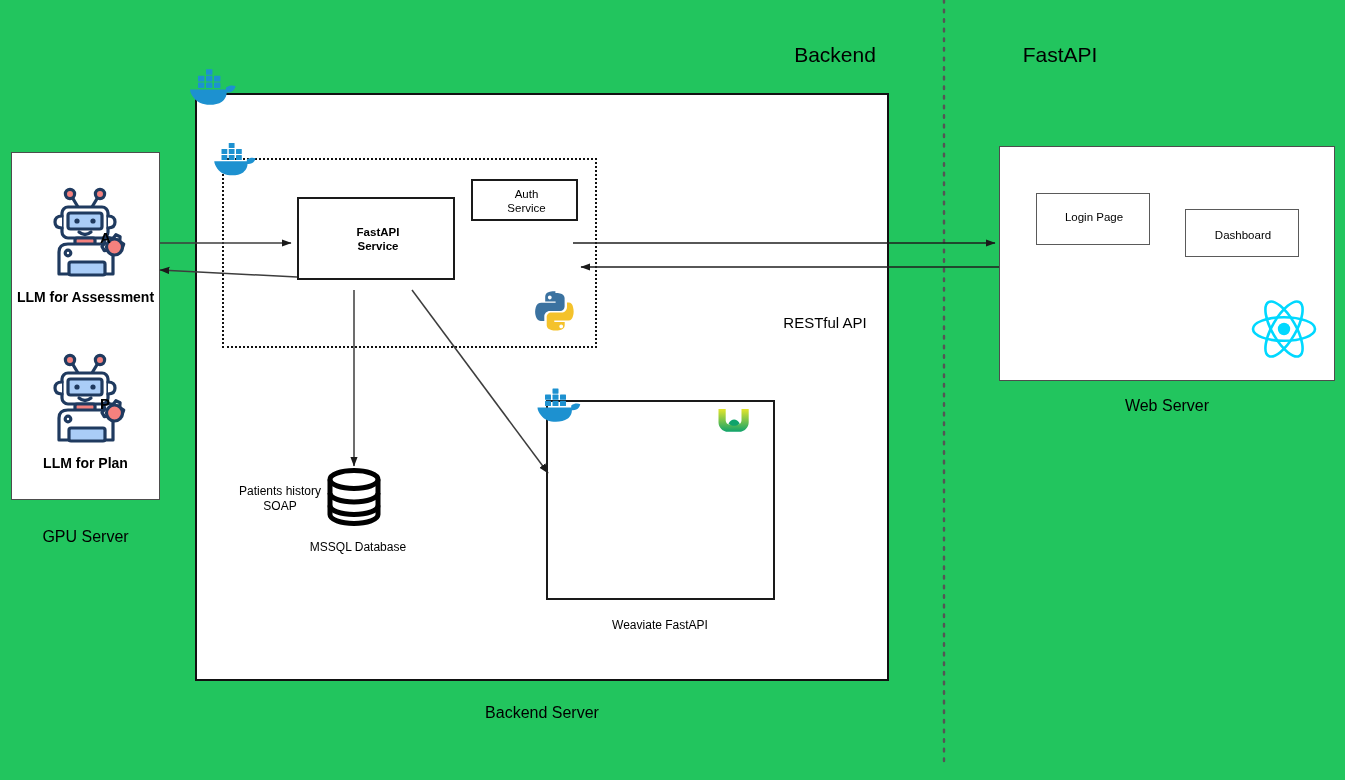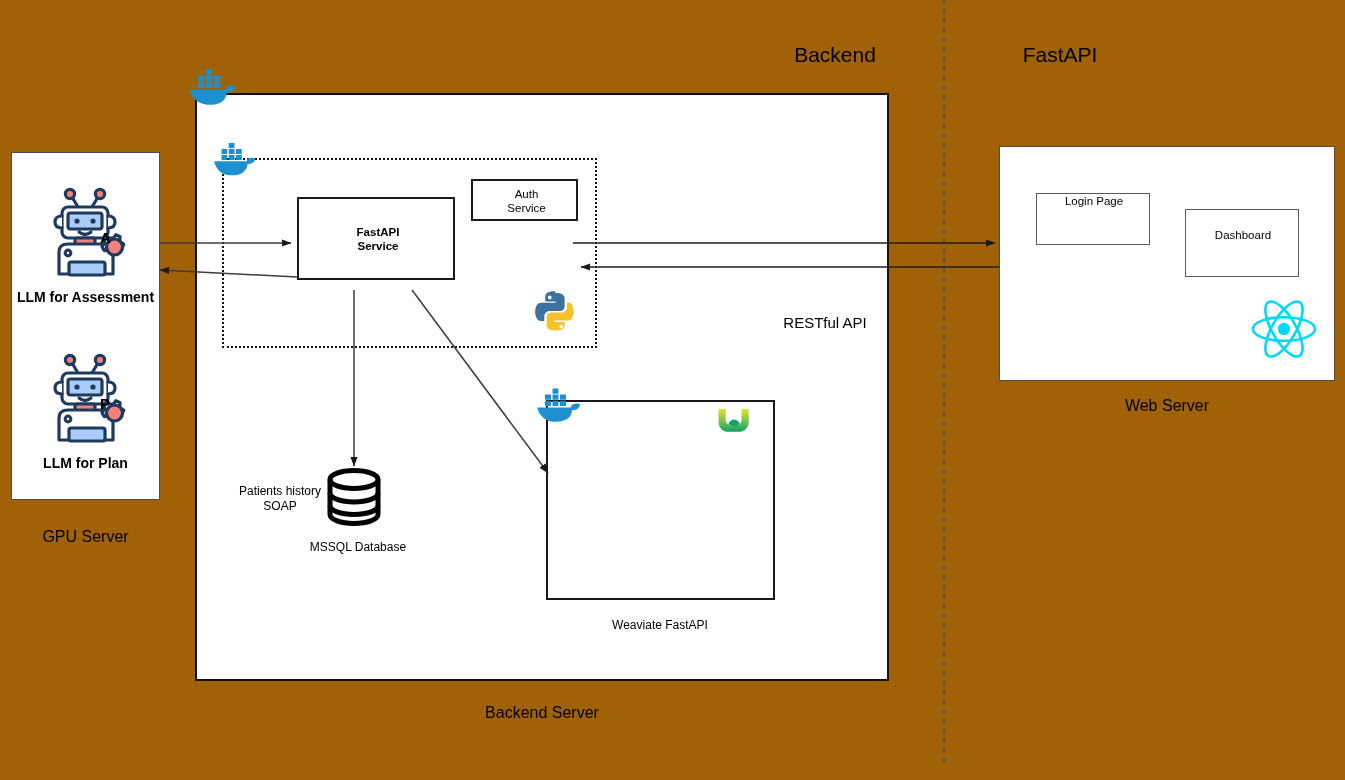--- a/index.html
+++ b/index.html
@@ -1,17 +1,17 @@
 <!DOCTYPE html>
 <html><head>
 <meta charset="utf-8">
 <style>
   html,body{margin:0;padding:0;background:#ffffff;}
   body{width:1345px;height:780px;font-family:"Liberation Sans",sans-serif;color:#000;}
-  #stage{position:relative;width:1345px;height:780px;overflow:hidden;background:#a16207;}
+  #stage{position:relative;width:1345px;height:780px;overflow:hidden;background:#22c55e;}
 
   .lbl{position:absolute;text-align:center;line-height:1.25;color:#000;white-space:pre;}
   .zone-title{font-size:21px;}
   .server-cap{font-size:16px;}
   .node-cap{font-size:14px;font-weight:bold;}
   .box-txt{font-size:11.5px;}
   .small-cap{font-size:12px;}
   .api-cap{font-size:15px;margin-top:36px;}
 
   .box{position:absolute;box-sizing:border-box;background:#fff;padding-left:29px;}
@@ -61,23 +61,23 @@
 SOAP</div>
   <div class="lbl small-cap" style="left:278px;top:540px;width:160px;">MSSQL Database</div>
 
   <div class="box b-thick" style="left:546px;top:400px;width:229px;height:200px;"></div>
   <div class="lbl small-cap" style="left:580px;top:618px;width:160px;">Weaviate FastAPI</div>
 
   <div class="box b-thin" style="left:999px;top:146px;width:336px;height:235px;"></div>
   <div class="lbl server-cap" style="left:1049px;top:396px;width:236px;">Web Server</div>
 
   <div class="box b-mid" style="left:1036px;top:193px;width:114px;height:52px;">
-    <div class="lbl box-txt" style="left:0;top:0;width:114px;">Login Page</div>
-  </div>
-  <div class="box b-mid" style="left:1185px;top:209px;width:114px;height:68px;text-decoration:underline;">
+    <div class="lbl box-txt" style="left:0;top:16px;width:114px;">Login Page</div>
+  </div>
+  <div class="box b-mid" style="left:1185px;top:209px;width:114px;height:48px;text-decoration:underline;">
     <div class="lbl box-txt" style="left:0;top:18px;width:114px;">Dashboard</div>
   </div>
 
   <div class="lbl api-cap" style="left:700px;top:278px;width:250px;">RESTful API</div>
 
   <svg class="ov" viewBox="0 0 1345 780">
     <defs>
       <marker id="ah" markerWidth="11" markerHeight="11" refX="9.4" refY="4" orient="auto" markerUnits="userSpaceOnUse">
         <path d="M0,0.3 L10,4 L0,7.7 z" fill="#1a1a1a"></path>
       </marker>

